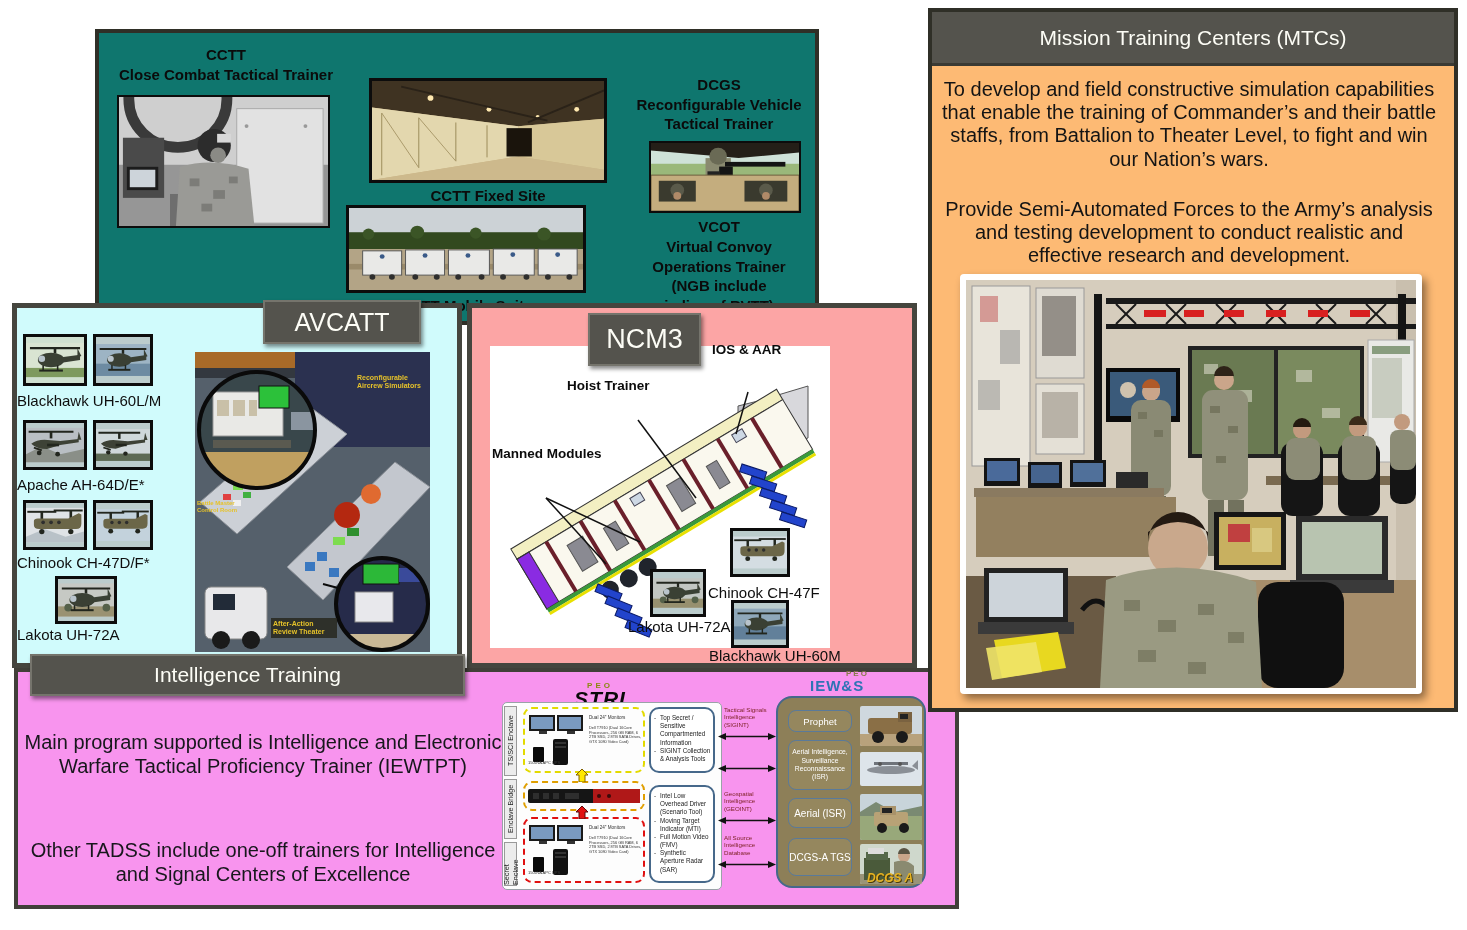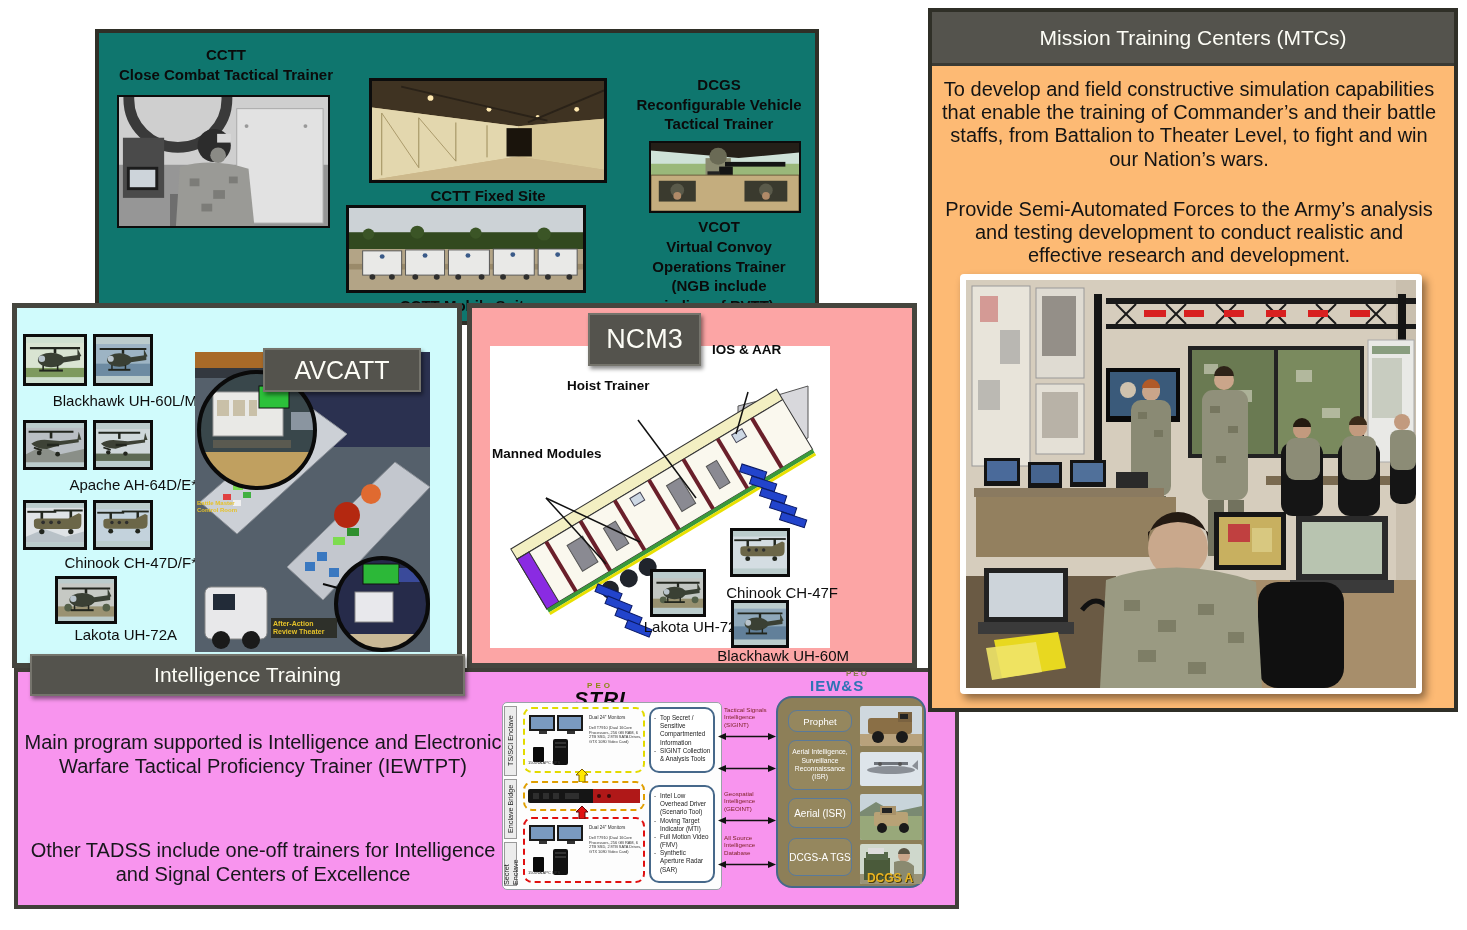--- a/index.html
+++ b/index.html
@@ -17,21 +17,21 @@
   .mtc-box{left:928px;top:8px;width:522px;height:696px;background:#fdba74;border:4px solid #2f2f27;z-index:2;}
   .pink-box{left:14px;top:668px;width:937px;height:233px;background:#f894ee;border:4px solid #413f39;z-index:1;}
   .yellow-box{left:937px;top:722px;width:512px;height:170px;background:#ffff02;border:4px solid #15150f;z-index:7;}
   .bold{font-weight:bold;}
   .ctr{text-align:center;}
   .photo{position:absolute;border:3px solid #0c0c0c;box-sizing:border-box;overflow:hidden;background:#888;}
   .photo svg{display:block;width:100%;height:100%;}
   .cap{position:absolute;font-weight:bold;font-size:15px;color:#0b0b0b;text-align:center;}
   .thumb{position:absolute;border:3px solid #0c0c0c;box-sizing:border-box;background:#bcc;}
   .thumb svg{display:block;width:100%;height:100%;}
-  .hlabel{position:absolute;font-size:15px;color:#0e0e0e;text-align:right;}
+  .hlabel{position:absolute;font-size:15px;color:#0e0e0e;text-align:left;}
   .ncm3lab{position:absolute;font-weight:bold;font-size:13.5px;color:#0b0b0b;z-index:4;}
   .mtc-par{position:absolute;font-size:20px;line-height:1.16;color:#141414;text-align:center;}
   .pink-par{position:absolute;font-size:20px;line-height:1.2;color:#17171c;text-align:center;}
   
   .stri{left:482px;top:4px;width:432px;height:222px;}
   .stri-logo{position:absolute;left:52px;top:0;width:96px;text-align:center;line-height:.9;}
   .stri-logo .peo{font-size:8px;letter-spacing:3px;color:#8a8a10;font-weight:bold;}
   .stri-logo .stri-name{font-size:21px;font-weight:900;font-style:italic;color:#0a0a0a;letter-spacing:1px;}
   .wpanel{position:absolute;left:2px;top:26px;width:218px;height:186px;background:#fdfdfd;
           border:1px solid #9aa2a8;border-radius:5px;}
@@ -53,21 +53,21 @@
        border:2px solid #46688a;border-radius:16px;box-sizing:border-box;}
   .sysbtn{position:absolute;left:10px;width:64px;background:#95875e;border:1px solid #5a7a9a;
           border-radius:8px;color:#fff;display:flex;align-items:center;justify-content:center;
           text-align:center;box-sizing:border-box;}
   .tanphoto{position:absolute;left:82px;width:62px;overflow:hidden;border-radius:2px;}
   .tanphoto svg{display:block;width:100%;height:100%;}
   .iews-logo{position:absolute;left:310px;top:-6px;width:110px;line-height:1;}
   .iews-logo .peo{display:block;margin-left:36px;font-size:8px;color:#8a7a4a;font-weight:bold;letter-spacing:2px;}
   .iews-logo .nm{font-size:15px;font-weight:800;color:#2e74b5;letter-spacing:1px;}
   .dcgs{position:absolute;left:80px;top:173px;width:64px;text-align:center;font-size:12px;
-        font-weight:900;color:#e8b421;text-shadow:1px 1px 0 #4a3a0a;}
+        font-weight:900;font-style:italic;color:#e8b421;text-shadow:1px 1px 0 #4a3a0a;}
   .scene-lab{position:absolute;font-size:7px;font-weight:bold;color:#e6c22a;line-height:1.15;z-index:3;}
   .yellow-note{margin:10px 14px;font-size:21px;font-weight:bold;line-height:1.31;color:#0b0b0b;}
 </style>
 </head>
 <body>
 
 <svg width="0" height="0" style="position:absolute" aria-hidden="true">
  <defs>
   <g id="heliS">
     <line x1="3" y1="4" x2="41" y2="4" stroke="#22261e" stroke-width="1.6"></line>
@@ -228,21 +228,21 @@
             <circle cx="78" cy="51" r="2.5"></circle>
             <circle cx="122" cy="51" r="2.5"></circle>
             <circle cx="168" cy="50" r="2.5"></circle>
             <circle cx="214" cy="50" r="2.5"></circle>
           </g>
       </svg>
     </div>
     <div class="cap" style="left:247px;top:264px;width:240px;">CCTT Mobile Suite</div>
   </div>
 
-  <div class="hdr" style="left:263px;top:300px;width:158px;height:44px;font-size:25px;margin-top:48px;">AVCATT</div>
+  <div class="hdr" style="left:263px;top:300px;width:158px;height:44px;font-size:25px;">AVCATT</div>
 
   <div class="abs avcatt-box">
 
     <div class="thumb" style="left:6px;top:26px;width:64px;height:52px;background:#cfe0d0;">
       <svg viewBox="0 0 44 26">
           <rect width="44" height="26" fill="#d9e4d2"></rect>
           <rect y="19" width="44" height="7" fill="#7e9a5e"></rect>
           <use href="#heliS"></use>
         </svg>
       </div>
@@ -706,21 +706,21 @@
         <line x1="7" y1="4.5" x2="51" y2="4.5" stroke="#111" stroke-width="1.4"></line>
         <path d="M0 4.5 L8 1 L8 8 Z" fill="#111"></path>
           <path d="M58 4.5 L50 1 L50 8 Z" fill="#111"></path>
         </svg>
 
       <div class="iews-logo">
         <span class="peo">PEO</span>
         <span class="nm">IEW&amp;S</span>
       </div>
       <div class="tan">
-        <div class="sysbtn" style="top:12px;height:22px;font-size:9.5px;border-radius:9px;">Prophet</div>
+        <div class="sysbtn" style="top:12px;height:22px;font-size:9.5px;">Prophet</div>
         <div class="sysbtn" style="top:42px;height:50px;font-size:6.8px;line-height:1.25;padding:2px;">Aerial Intelligence, Surveillance Reconnaissance (ISR)</div>
         <div class="sysbtn" style="top:100px;height:30px;font-size:10px;">Aerial (ISR)</div>
         <div class="sysbtn" style="top:140px;height:38px;font-size:10px;">DCGS-A TGS</div>
 
         <div class="tanphoto" style="top:8px;height:40px;">
           <svg viewBox="0 0 62 40" preserveAspectRatio="none">
             <rect width="62" height="40" fill="#cfd8de"></rect>
               <rect y="28" width="62" height="12" fill="#b8a27c"></rect>
             <rect x="8" y="12" width="44" height="16" rx="3" fill="#8a6f46"></rect>
             <rect x="38" y="6" width="14" height="10" fill="#7a6240"></rect>

